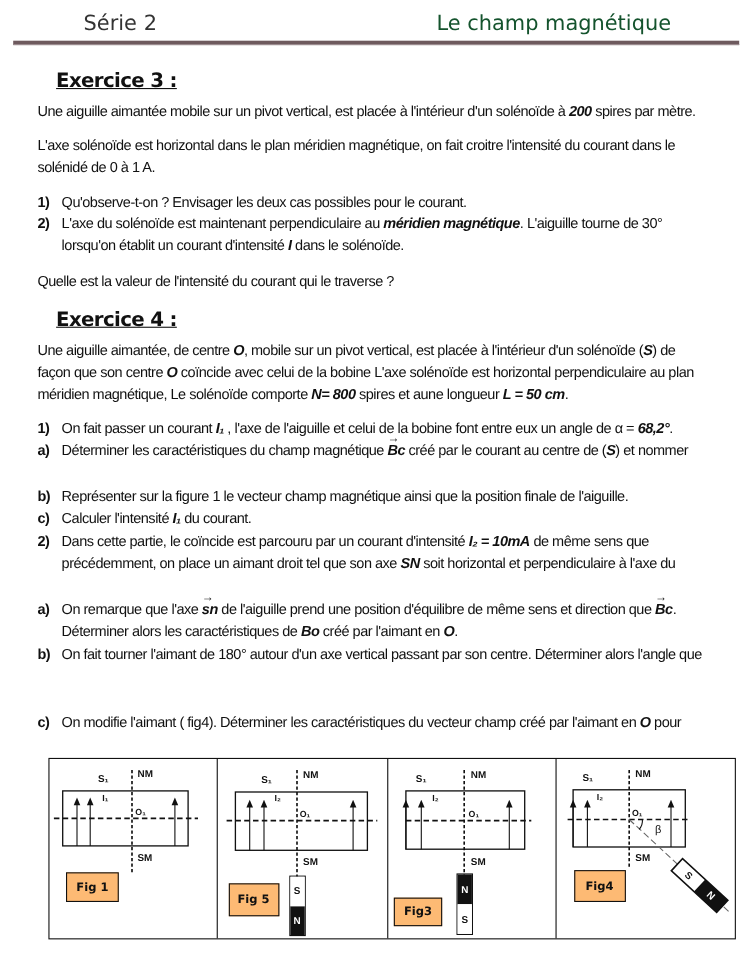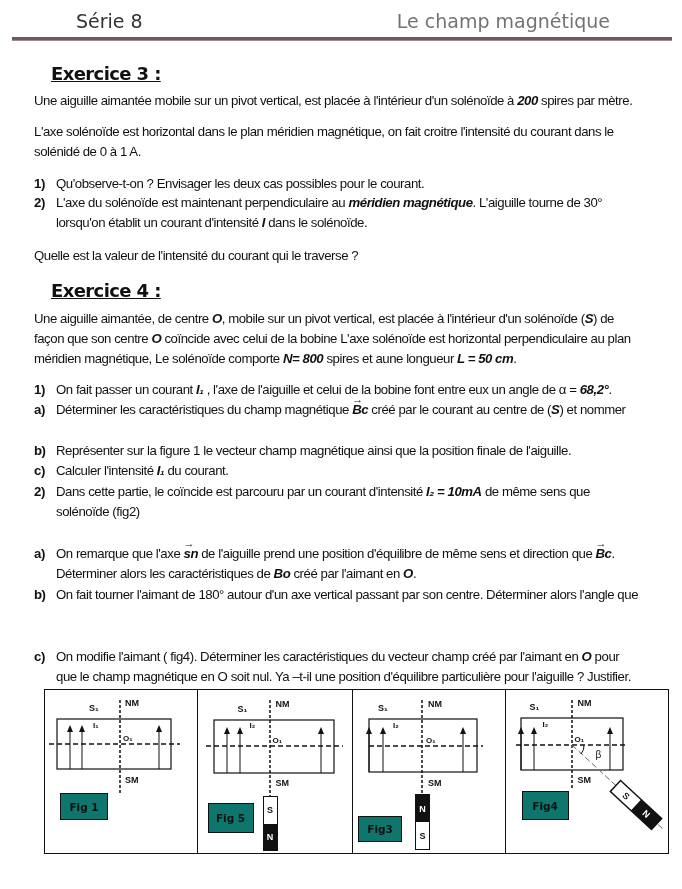--- a/index.html
+++ b/index.html
@@ -1,43 +1,43 @@
 <!DOCTYPE html>
 <html><head>
 <meta charset="utf-8">
 <style>
   html, body { margin:0; padding:0; background:#ffffff; }
   body { width:682px; height:889px; position:relative; overflow:hidden; color:#111; font-family:"Liberation Sans", sans-serif; }
   .hdr-left { position:absolute; left:76px; top:10px; font-family:"DejaVu Sans", sans-serif; font-size:19px; color:#333; }
-  .hdr-right { position:absolute; right:72px; top:10px; font-family:"DejaVu Sans", sans-serif; font-size:19px; color:#737373; }
+  .hdr-right { position:absolute; right:72px; top:10px; font-family:"DejaVu Sans", sans-serif; font-size:19px; color:#14532d; }
   .hdr-rule { position:absolute; left:12px; right:10px; top:37px; height:3px; background:#6e5a5e; border-bottom:1px solid #9a8a8e; }
   .txt { position:absolute; left:34px; font-size:13.2px; letter-spacing:-0.45px; line-height:20px; white-space:nowrap; transform-origin:left top; }
   .heading { position:absolute; left:51px; font-weight:bold; font-size:18px; text-decoration:underline; font-family:"DejaVu Sans", sans-serif; letter-spacing:-0.6px; }
   .item { position:absolute; left:34px; font-size:13.2px; letter-spacing:-0.45px; line-height:20px; white-space:nowrap; }
   .item .num { display:inline-block; width:22px; font-weight:bold; }
   .item .cont { display:block; padding-left:22px; }
   b { font-weight:bold;font-style:italic; }
   .vec { position:relative; display:inline-block; }
   .vec::before { content:"→"; position:absolute; top:-11px; left:0; font-size:11px; font-weight:bold; }
 
   .figtable { position:absolute; left:44px; top:689px; width:625px; height:165px; border:1.5px solid #111; box-sizing:border-box; display:flex; }
   .fig { position:relative; height:100%; box-sizing:border-box; border-right:1.5px solid #111; }
   .fig:last-child { border-right:none; }
   .fig svg { position:absolute; left:0; top:0; }
-  .figlabel { position:absolute; border:1.5px solid #111; font-family:"DejaVu Sans", sans-serif; font-weight:bold; font-size:10.5px; display:flex; align-items:center; justify-content:center; background:#0f766e; }
+  .figlabel { position:absolute; border:1.5px solid #111; font-family:"DejaVu Sans", sans-serif; font-weight:bold; font-size:10.5px; display:flex; align-items:center; justify-content:center; background:#fdba74; }
   .lbl { position:absolute; font-family:"Liberation Sans", sans-serif; font-weight:bold; font-size:9px; }
   .magnet { position:absolute; width:15px; border:1.5px solid #111; box-sizing:border-box; }
   .magnet .pole { height:50%; display:flex; align-items:center; justify-content:center; font-weight:bold; font-size:9px; }
   .pole.dark { background:#111; color:#fff; }
   .pole.light { background:#fff; color:#111; }
 </style>
 </head>
 <body>
 
-<div class="hdr-left">Série 8</div>
+<div class="hdr-left">Série 2</div>
 <div class="hdr-right">Le champ magnétique</div>
 <div class="hdr-rule"></div>
 
 <div class="heading" style="top:63px">Exercice 3 :</div>
 
 <div class="txt" style="top:91px"><span>Une aiguille aimantée mobile sur un pivot vertical, est placée à l'intérieur d'un solénoïde à </span><b>200</b><span> spires par mètre.</span></div>
 
 <div class="txt" style="top:122px">L'axe solénoïde est horizontal dans le plan méridien magnétique, on fait croitre l'intensité du courant dans le</div>
 <div class="txt" style="top:142px">solénidé de 0 à 1 A.</div>
 
@@ -59,35 +59,34 @@
 
 <div class="item" style="top:400px">
   <span class="num">a)</span><span>Déterminer les caractéristiques du champ magnétique </span><b class="vec">Bc</b><span> créé par le courant au centre de (</span><b>S</b><span>) et nommer</span>
 </div>
 
 <div class="item" style="top:441px"><span class="num">b)</span><span>Représenter sur la figure 1 le vecteur champ magnétique ainsi que la position finale de l'aiguille.</span></div>
 <div class="item" style="top:461px"><span class="num">c)</span><span>Calculer l'intensité </span><b>I₁</b><span> du courant.</span></div>
 
 <div class="item" style="top:482px">
   <span class="num">2)</span><span>Dans cette partie, le coïncide est parcouru par un courant d'intensité </span><b>I₂ = 10mA</b><span> de même sens que</span>
-  <span class="cont">solénoïde (fig2)</span>
+  <span class="cont"><span>précédemment, on place un aimant droit tel que son axe </span><b>SN</b><span> soit horizontal et perpendiculaire à l'axe du</span></span>
 </div>
 
 <div class="item" style="top:544px">
   <span class="num">a)</span><span>On remarque que l'axe </span><b class="vec">sn</b><span> de l'aiguille prend une position d'équilibre de même sens et direction que </span><b class="vec">Bc</b><span>.</span>
   <span class="cont"><span>Déterminer alors les caractéristiques de </span><b>Bo</b><span> créé par l'aimant en </span><b>O</b><span>.</span></span>
 </div>
 
 <div class="item" style="top:585px">
   <span class="num">b)</span><span>On fait tourner l'aimant de 180° autour d'un axe vertical passant par son centre. Déterminer alors l'angle que</span>
 </div>
 
 <div class="item" style="top:647px">
   <span class="num">c)</span><span>On modifie l'aimant ( fig4). Déterminer les caractéristiques du vecteur champ créé par l'aimant en </span><b>O</b><span> pour</span>
-  <span class="cont">que le champ magnétique en O soit nul. Ya –t-il une position d'équilibre particulière pour l'aiguille ? Justifier.</span>
 </div>
 
 <div class="figtable">
 
   <div class="fig" style="width:153px">
     <svg width="153" height="165">
       <rect x="12" y="29" width="114" height="50" fill="none" stroke="#111" stroke-width="1.2"></rect>
       <line x1="25" y1="79" x2="25" y2="38" stroke="#111" stroke-width="1"></line>
         <polygon points="22,42 28,42 25,35" fill="#111"></polygon>
       <line x1="37" y1="79" x2="37" y2="38" stroke="#111" stroke-width="1"></line>

